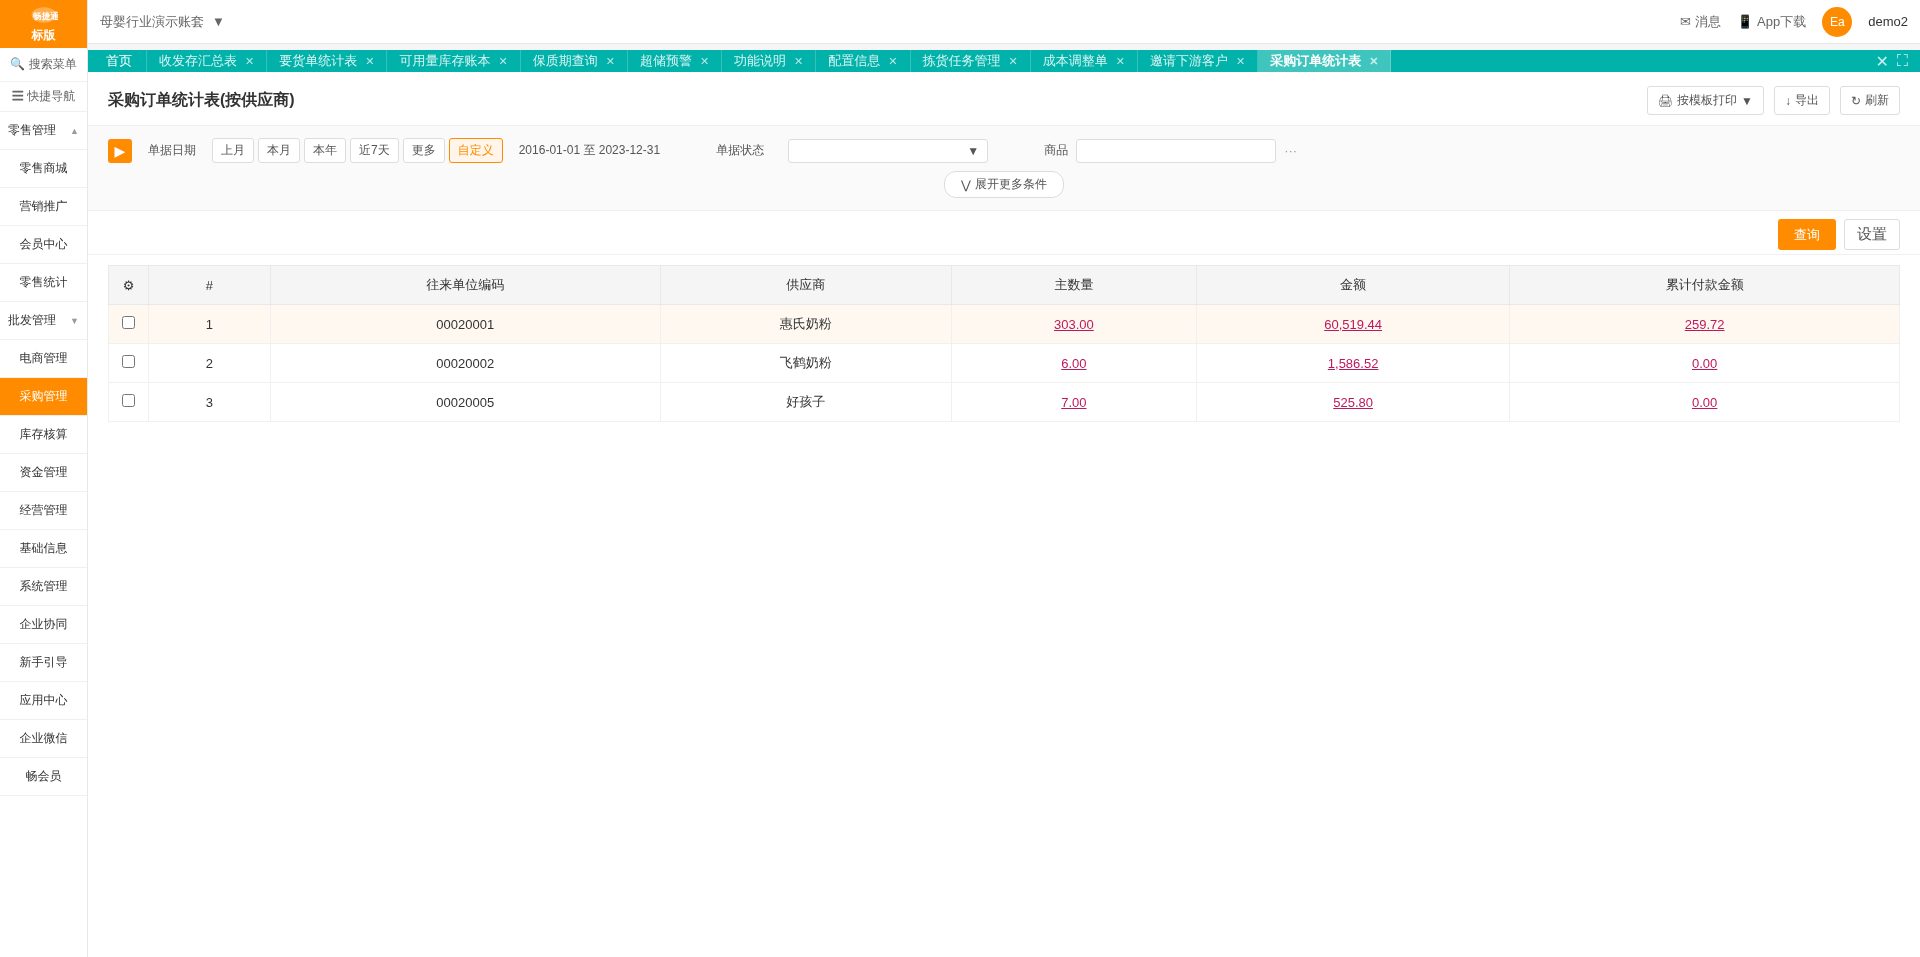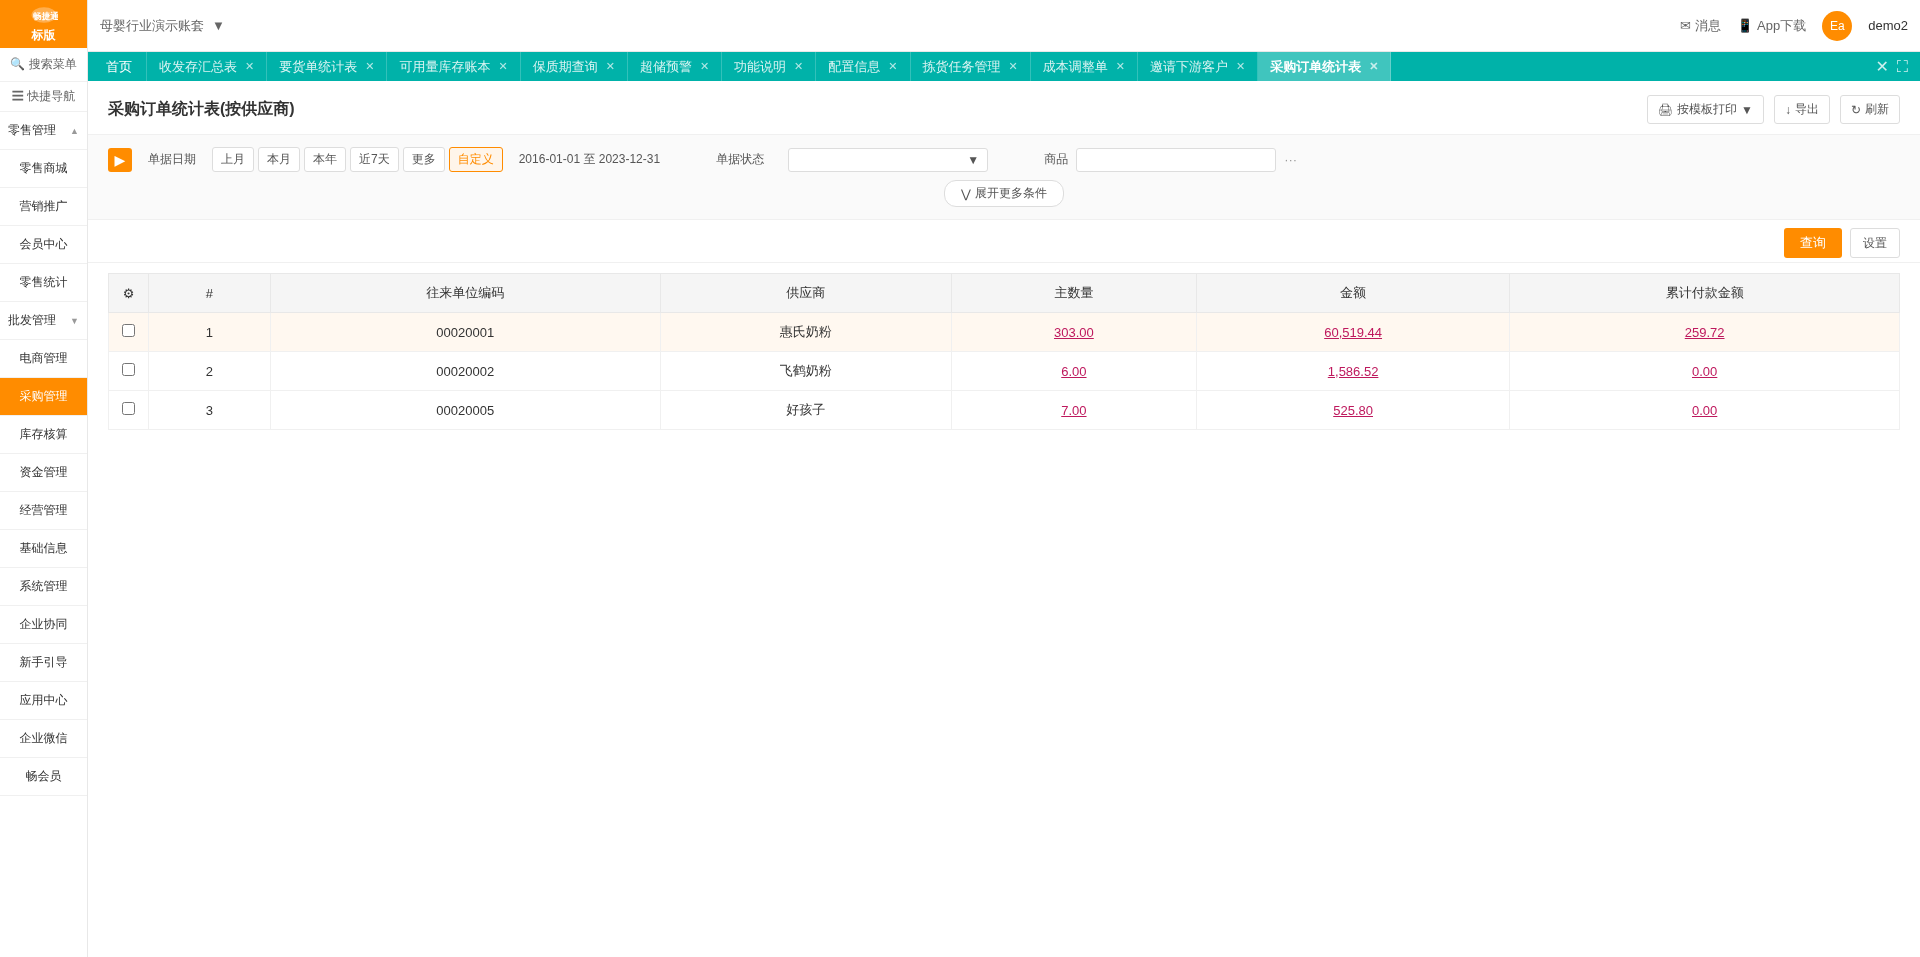--- a/index.html
+++ b/index.html
@@ -70,21 +70,21 @@
       flex: 1;
       display: flex;
       flex-direction: column;
       height: 100%;
       overflow: hidden;
     }
 
     
     .topbar {
       background: #fff;
-      height: 52px;
+      height: 44px;
       display: flex;
       align-items: center;
       padding: 0 12px;
       border-bottom: 1px solid #e8e8e8;
       justify-content: space-between;
       flex-shrink: 0;
     }
     .topbar-left {
       display: flex;
       align-items: center;
@@ -114,26 +114,27 @@
       align-items: center;
       justify-content: center;
       color: #fff;
       font-size: 12px;
     }
     .topbar-username { color: #333; font-size: 13px; cursor: pointer; }
 
     
     .tabbar {
       background: #00b2a9;
-      height: 29px;
+      height: 22px;
       display: flex;
       align-items: center;
       flex-shrink: 0;
       overflow-x: auto;
       padding: 0 4px;
+      margin-top: 6px;
     }
     .tab-item {
       height: 40px;
       padding: 8px 12px;
       display: flex;
       align-items: center;
       gap: 6px;
       color: rgba(255,255,255,0.85);
       font-size: 13px;
       cursor: pointer;
@@ -317,21 +318,21 @@
       padding: 6px 16px;
       border-radius: 3px;
       font-size: 13px;
       cursor: pointer;
     }
     .btn-settings {
       border: 1px solid #ddd;
       background: #fff;
       padding: 5px 12px;
       border-radius: 3px;
-      font-size: 12px;
+      font-size: 15px;
       color: #555;
       cursor: pointer;
     }
     .filter-expand-row {
       display: flex;
       justify-content: center;
       margin-top: 8px;
     }
     .expand-more-btn {
       padding: 4px 16px;

